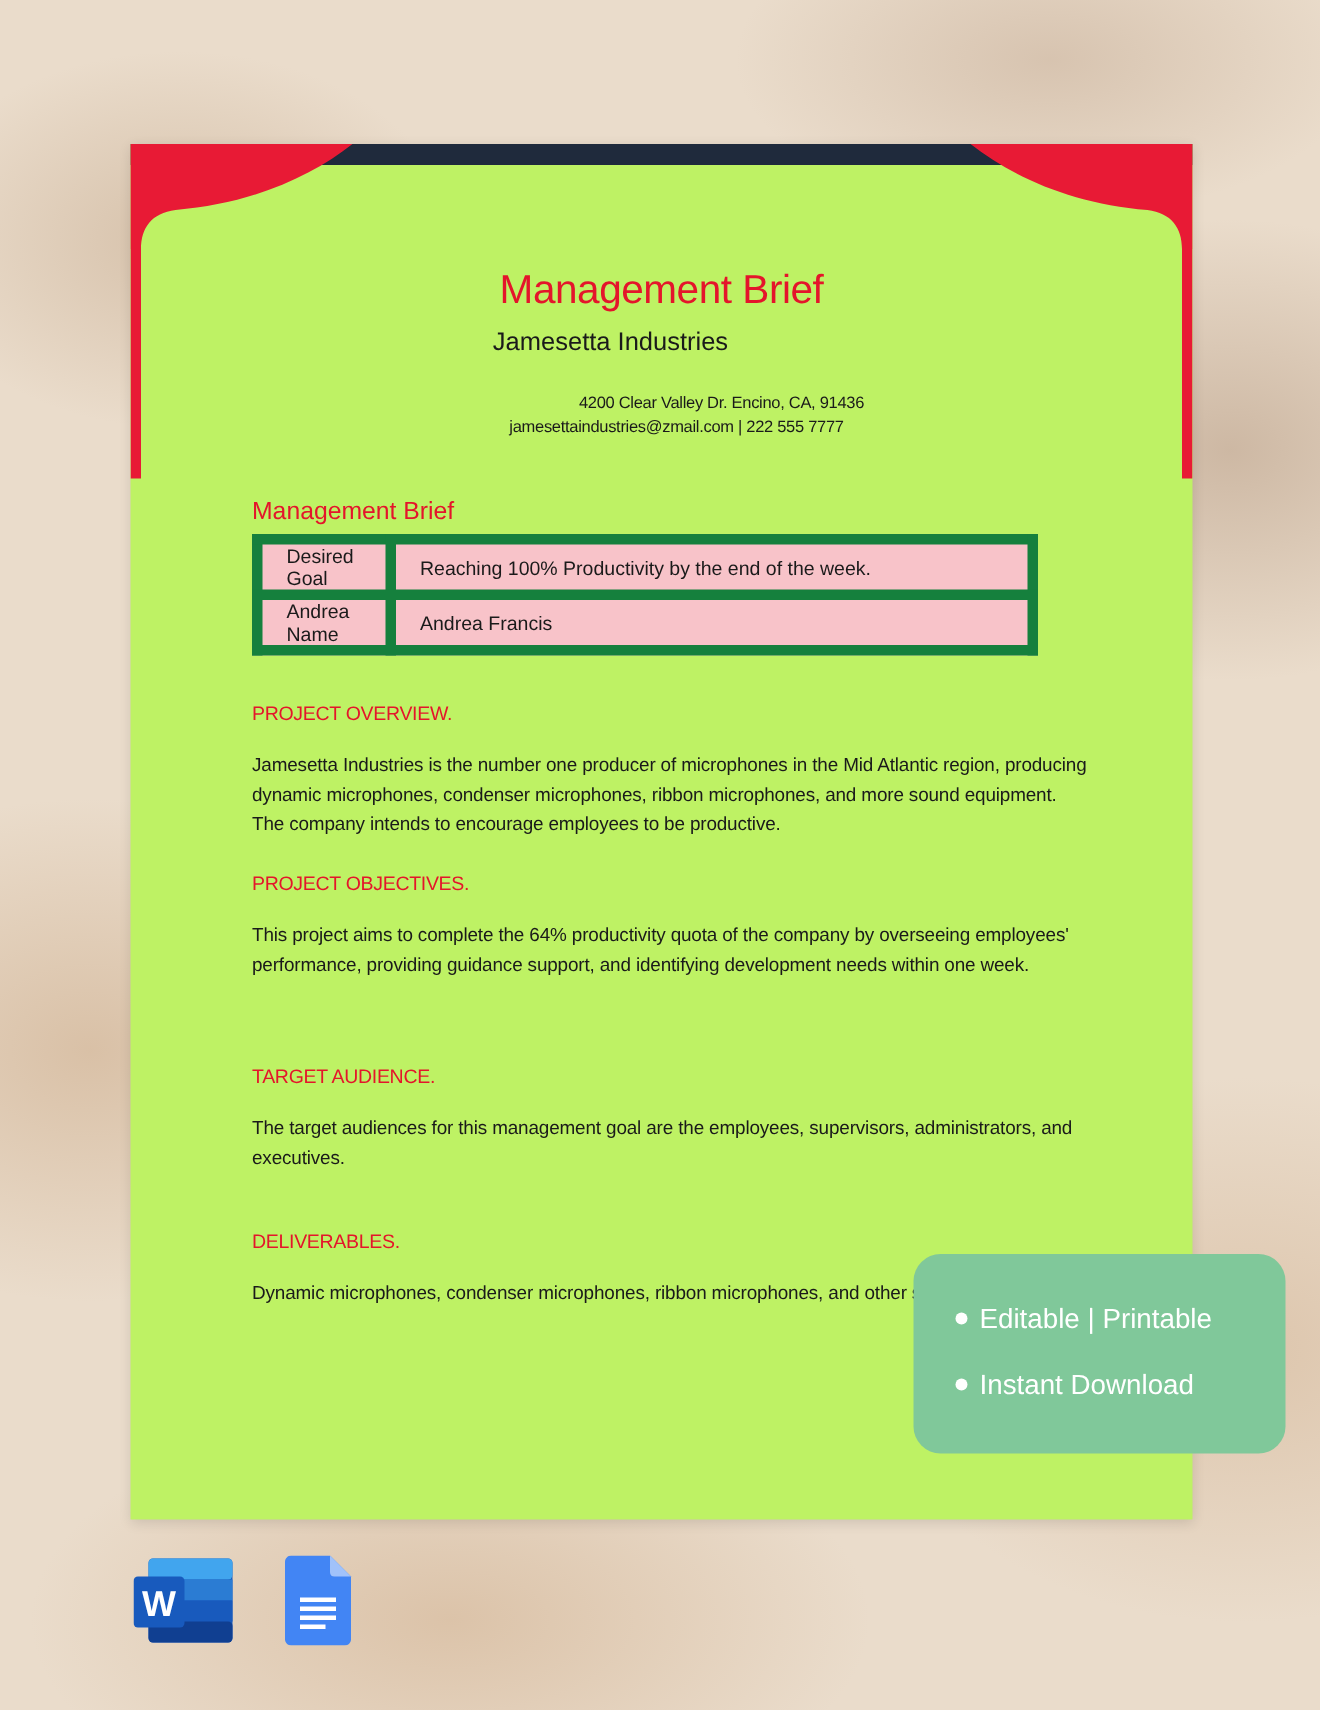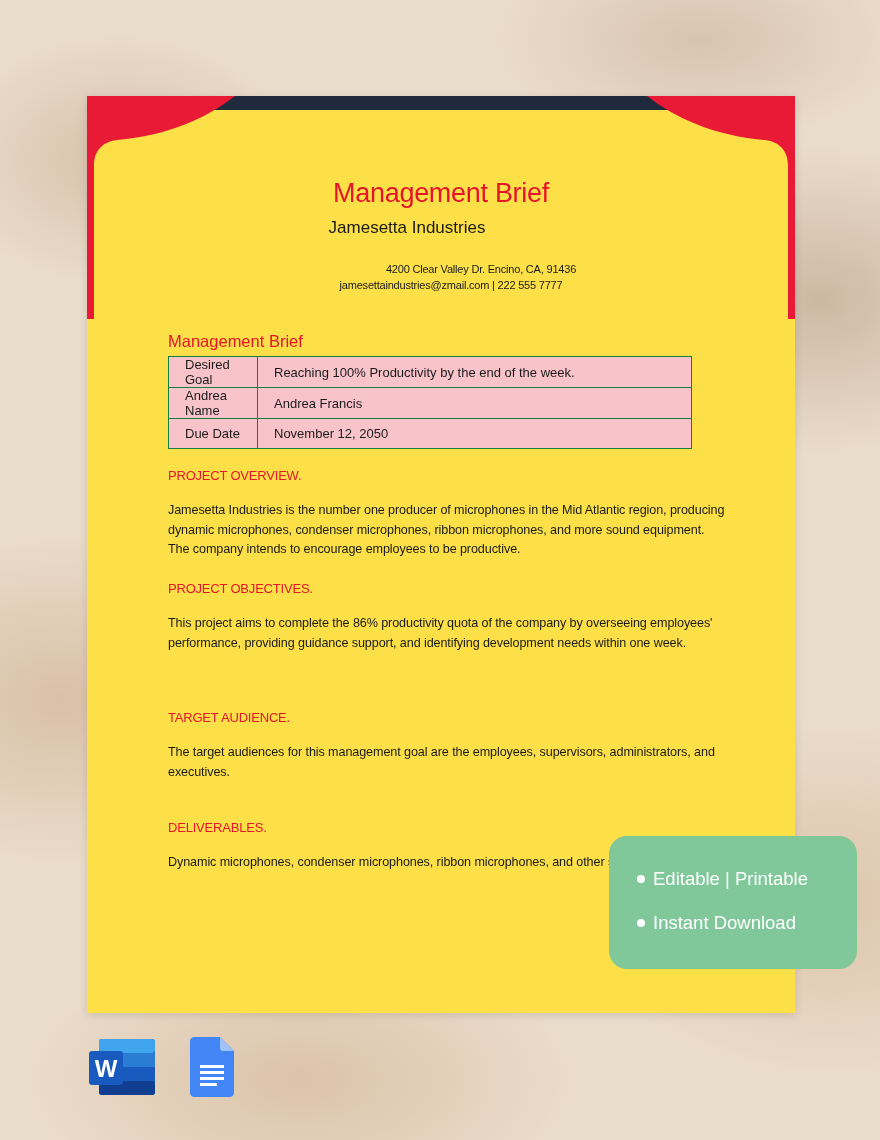--- a/index.html
+++ b/index.html
@@ -15,21 +15,21 @@
       radial-gradient(ellipse 400px 200px at 300px 1080px, rgba(205,170,135,0.5), transparent 70%),
       radial-gradient(ellipse 300px 150px at 700px 40px, rgba(180,150,125,0.35), transparent 70%),
       #eadccb;
   }
 
   
   .page {
     position: absolute;
     left: 87px; top: 96px;
     width: 708px; height: 917px;
-    background: #fde047;
+    background: #bef264;
     box-shadow: 0 2px 8px rgba(0,0,0,0.12);
     overflow: hidden;
   }
   .navy-strip {
     position: absolute; left: 0; top: 0;
     width: 708px; height: 14px;
     background: #1f2a3c;
   }
   .red-side-left, .red-side-right {
     position: absolute; top: 0; width: 7px; height: 223px;
@@ -62,21 +62,21 @@
   .section-heading {
     position: absolute; left: 81px; top: 236px;
     color: #e4152b; font-size: 16.5px;
   }
   .info-table {
     position: absolute; left: 81px; top: 260px;
     width: 524px; border-collapse: collapse;
     background: #f8c3c9; font-size: 13px; color: #1a1a1a;
   }
   .info-table td {
-    border: 1px solid #15803d;
+    border: 7px solid #15803d;
     height: 29.5px; padding: 0 16px; vertical-align: middle;
   }
   .info-table td.label { width: 89px; }
 
   
   .sec-head {
     position: absolute; left: 81px; color: #e4152b;
     font-size: 13px; letter-spacing: -0.2px;
   }
   .sec-body {
@@ -131,32 +131,28 @@
   <table class="info-table">
     <tbody>
         <tr>
       <td class="label">Desired Goal</td>
       <td>Reaching 100% Productivity by the end of the week.</td>
     </tr>
     <tr>
       <td class="label">Andrea Name</td>
       <td>Andrea Francis</td>
     </tr>
-    <tr>
-      <td class="label">Due Date</td>
-      <td>November 12, 2050</td>
-    </tr>
   </tbody>
     </table>
 
   <div class="sec-head" style="top:372px">PROJECT OVERVIEW.</div>
   <div class="sec-body" style="top:405px">Jamesetta Industries is the number one producer of microphones in the Mid Atlantic region, producing dynamic microphones, condenser microphones, ribbon microphones, and more sound equipment. The company intends to encourage employees to be productive.</div>
 
   <div class="sec-head" style="top:485px">PROJECT OBJECTIVES.</div>
-  <div class="sec-body" style="top:518px">This project aims to complete the 86% productivity quota of the company by overseeing employees' performance, providing guidance support, and identifying development needs within one week.</div>
+  <div class="sec-body" style="top:518px">This project aims to complete the 64% productivity quota of the company by overseeing employees' performance, providing guidance support, and identifying development needs within one week.</div>
 
   <div class="sec-head" style="top:614px">TARGET AUDIENCE.</div>
   <div class="sec-body" style="top:647px">The target audiences for this management goal are the employees, supervisors, administrators, and executives.</div>
 
   <div class="sec-head" style="top:724px">DELIVERABLES.</div>
   <div class="sec-body" style="top:757px">Dynamic microphones, condenser microphones, ribbon microphones, and other sound equipment.</div>
 </div>
 
 <div class="badge">
   <div class="badge-item badge-item-1">

